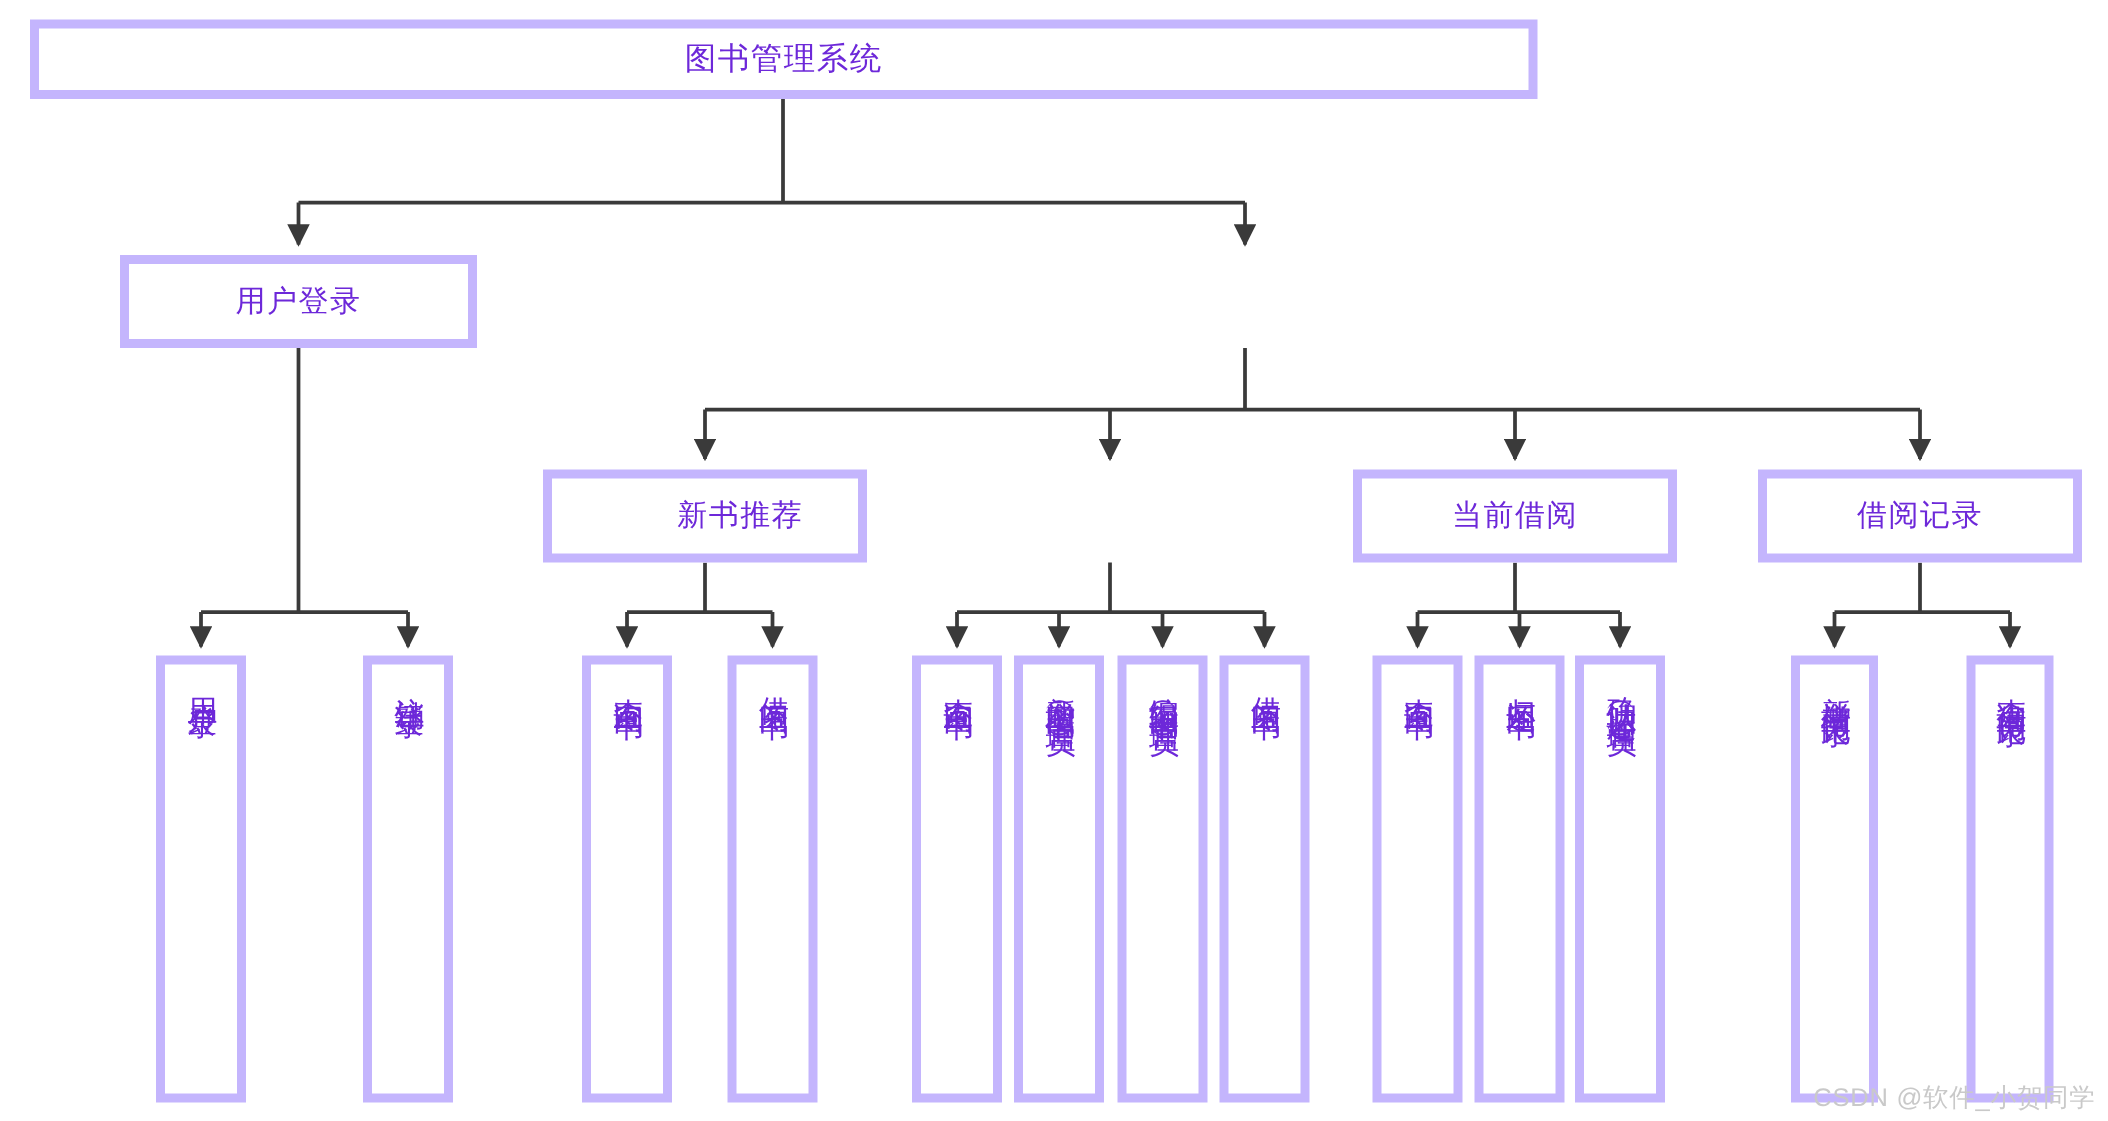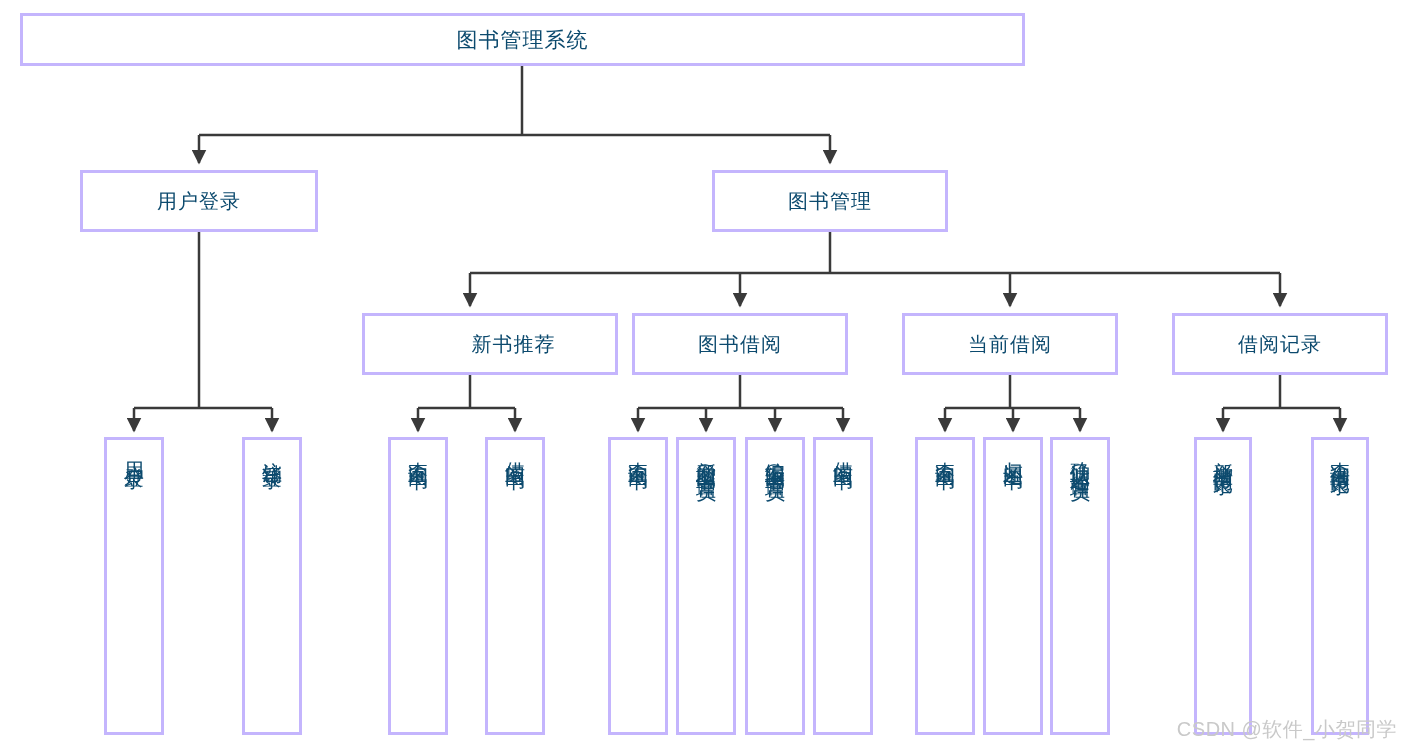--- a/index.html
+++ b/index.html
@@ -9,25 +9,25 @@
     font-family:"Liberation Sans","DejaVu Sans",sans-serif;
     overflow:hidden;
   }
   #canvas{position:relative;width:1405px;height:747px;}
   svg#wires{position:absolute;left:0;top:0;width:1405px;height:747px;}
 
   .node{
     position:absolute;
     box-sizing:border-box;
     background:#ffffff;
-    border:3px solid #c4b5fd;
+    border:6px solid #c4b5fd;
     display:flex;
     align-items:center;
     justify-content:center;
-    color:#0c4a6e;
+    color:#6d28d9;
     z-index:2;
   }
   .node .label{
     white-space:nowrap;
     letter-spacing:1px;
   }
   
   .h-node .label{font-size:20px;line-height:1;}
   .root .label{font-size:21px;}
 
@@ -42,21 +42,21 @@
     font-size:20px;
     line-height:1.05;
     letter-spacing:3px;
     white-space:nowrap;
   }
 
   #watermark{
     position:absolute;
     right:8px;
     bottom:4px;
-    font-size:20px;
+    font-size:17px;
     color:#c9c9c9;
     white-space:nowrap;
     z-index:3;
     letter-spacing:0.5px;
   }
 </style>
 </head>
 <body>
 
 <div id="canvas">
@@ -111,29 +111,23 @@
     </g>
   </svg>
 
   <div class="node h-node root" style="left:20px;top:13px;width:1005px;height:53px;">
     <span class="label">图书管理系统</span>
   </div>
 
   <div class="node h-node" style="left:80px;top:170px;width:238px;height:62px;">
     <span class="label">用户登录</span>
   </div>
-  <div class="node h-node" style="left:712px;top:170px;width:236px;height:62px;">
-    <span class="label">图书管理</span>
-  </div>
 
-  <div class="node h-node" style="left:362px;top:313px;width:256px;height:62px;padding-left:47px;">
+  <div class="node h-node" style="left:362px;top:313px;width:216px;height:62px;padding-left:47px;">
     <span class="label">新书推荐</span>
-  </div>
-  <div class="node h-node" style="left:632px;top:313px;width:216px;height:62px;">
-    <span class="label">图书借阅</span>
   </div>
   <div class="node h-node" style="left:902px;top:313px;width:216px;height:62px;text-align:right;">
     <span class="label">当前借阅</span>
   </div>
   <div class="node h-node" style="left:1172px;top:313px;width:216px;height:62px;font-family:Liberation Serif, serif;">
     <span class="label">借阅记录</span>
   </div>
 
   <div class="node v-node" style="left:104px;top:437px;width:60px;height:298px;">
     <span class="label">用户登录</span>

